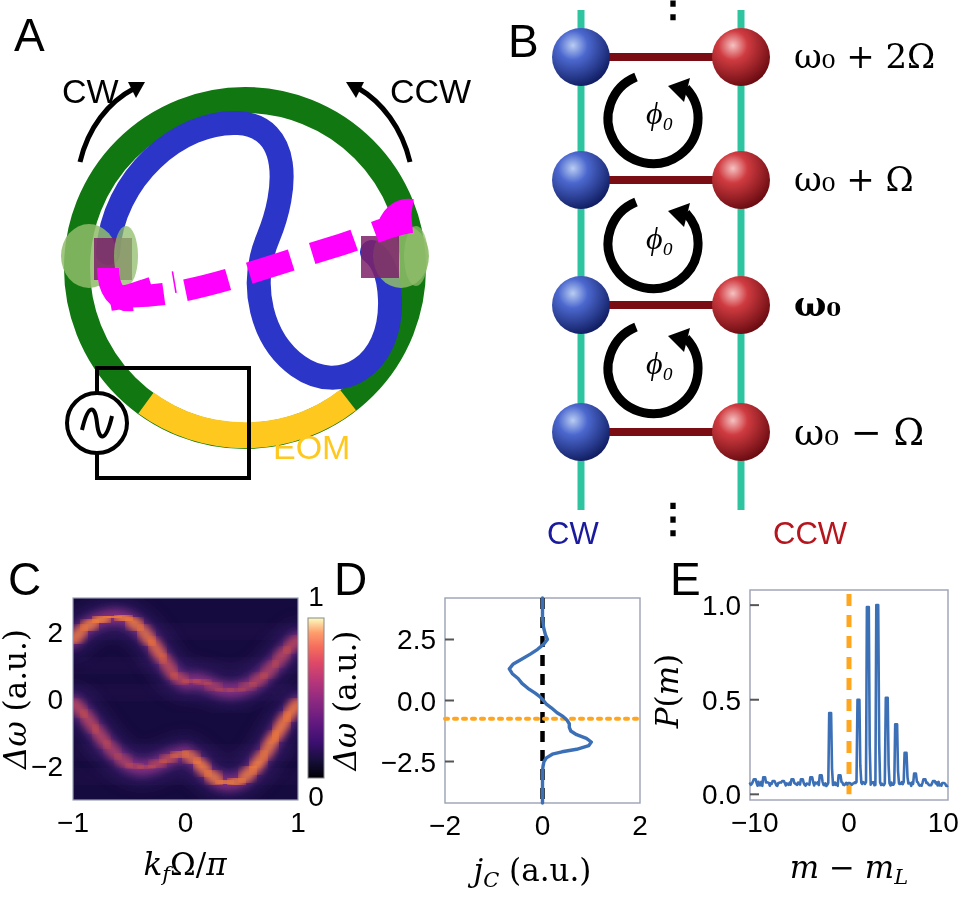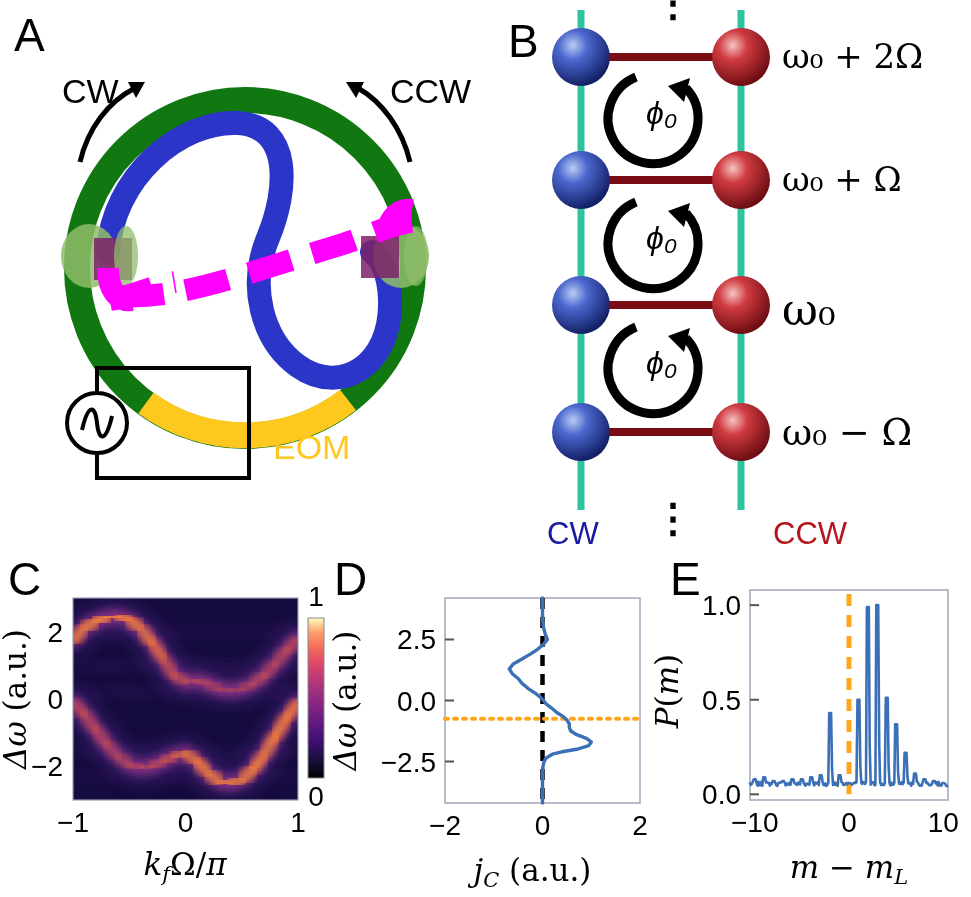--- a/index.html
+++ b/index.html
@@ -5,22 +5,22 @@
   html,body{margin:0;padding:0;background:#fff;}
   body{
     width:971px;height:897px;position:relative;overflow:hidden;
     font-family:"Liberation Sans", sans-serif;color:#000;
   }
   .panel{position:absolute;}
   .plabel{
     position:absolute;font-family:"Liberation Sans",sans-serif;
     font-size:46px;font-weight:400;line-height:1;color:#000;
   }
-  .mathi{font-family:Liberation Sans, sans-serif;font-style:italic;}
-  .mathu{font-family:"DejaVu Serif",serif;font-style:normal;}
+  .mathi{font-family:Liberation Serif, serif;font-style:italic;}
+  .mathu{font-family:"DejaVu Serif",serif;font-style:normal;margin-left:12px;}
   svg{display:block;}
 </style>
 </head>
 <body>
 
 <div class="panel" style="left:0;top:0;width:490px;height:545px;">
   <div class="plabel" style="left:14px;top:12px;">A</div>
 
   <svg width="490" height="545" viewBox="0 0 490 545">
 
@@ -134,21 +134,21 @@
 
   <div style="position:absolute;left:163px;top:498px;font-size:40px;font-weight:700;
               line-height:1;">⋮</div>
 
   <div class="mathi" style="position:absolute;left:156px;top:95px;font-size:32px;">ϕ₀</div>
   <div class="mathi" style="position:absolute;left:156px;top:220px;font-size:32px;">ϕ₀</div>
   <div class="mathi" style="position:absolute;left:156px;top:345px;font-size:32px;">ϕ₀</div>
 
   <div class="mathu" style="position:absolute;left:292px;top:36px;font-size:34px;">ω₀ + 2Ω</div>
   <div class="mathu" style="position:absolute;left:292px;top:159px;font-size:34px;">ω₀ + Ω</div>
-  <div class="mathu" style="position:absolute;left:292px;top:284px;font-size:44px;">ω₀</div>
+  <div class="mathu" style="position:absolute;left:292px;top:284px;font-size:34px;font-weight:bold;">ω₀</div>
   <div class="mathu" style="position:absolute;left:292px;top:411px;font-size:37px;">ω₀ − Ω</div>
 
   <div style="position:absolute;left:57px;top:516px;font-size:31px;color:#1a1a9e;">CW</div>
   <div style="position:absolute;left:283px;top:516px;font-size:31px;color:#b5151d;">CCW</div>
 </div>
 
 <div class="panel" style="left:0;top:548px;width:340px;height:349px;">
   <div class="plabel" style="left:8px;top:8px;">C</div>
 
   <svg id="svgC" width="340" height="349" viewBox="0 0 340 349">

